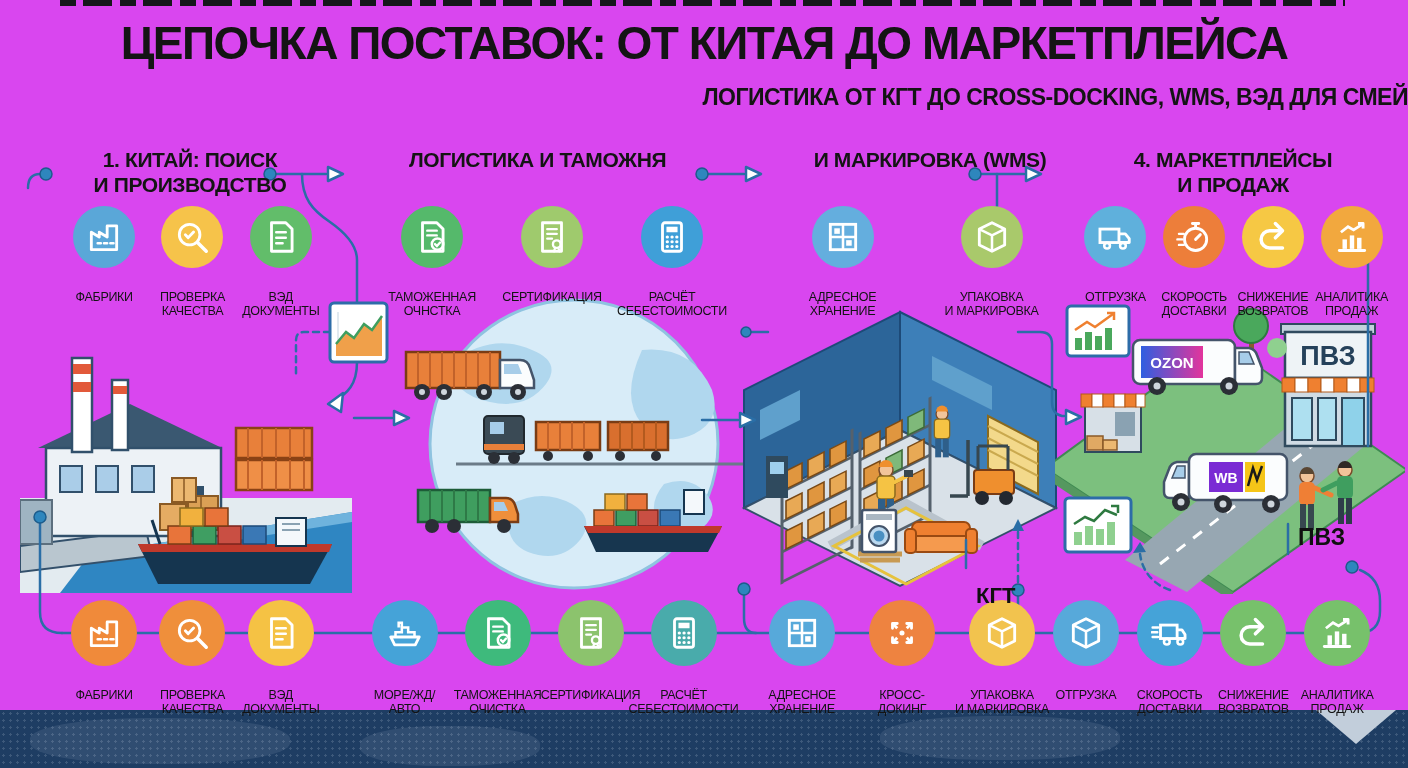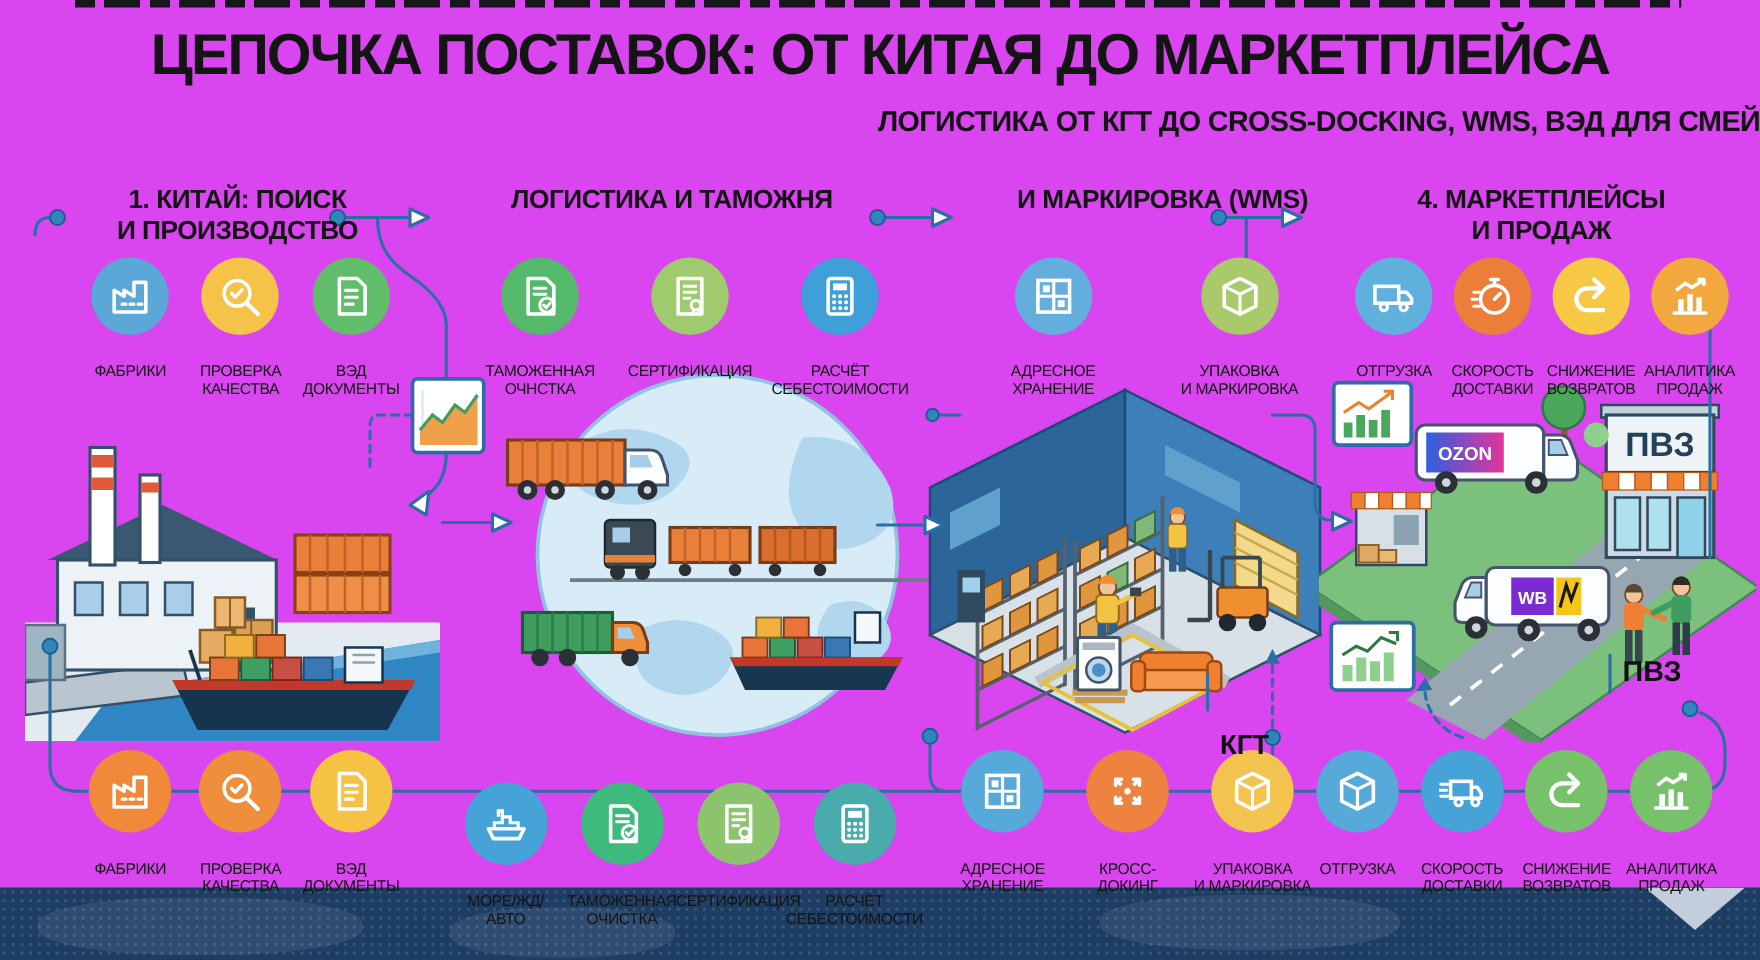--- a/index.html
+++ b/index.html
@@ -222,21 +222,21 @@
         <div class="icon-circle" style="background: rgb(245, 194, 68);">
           <svg viewBox="0 0 24 24">
             <path d="M6 3h9l4 4v14H6z" fill="none" stroke="#fff" stroke-width="1.8" stroke-linejoin="round"></path>
             <path d="M9 9h6M9 12.5h6M9 16h4" stroke="#fff" stroke-width="1.6" stroke-linecap="round"></path>
           </svg>
         </div>
         <div class="icon-label">ВЭД
 ДОКУМЕНТЫ</div>
       </div>
     </div>
-  <div class="icon-row bottom" style="left:358px;top:626px;width:372px;">
+  <div class="icon-row bottom" style="left:358px;top:600px;width:372px;">
       <div class="icon-item">
         <div class="icon-circle" style="background: rgb(69, 163, 216);">
           <svg viewBox="0 0 24 24">
             <path d="M3 14.5h18l-2.5 5h-13z" fill="none" stroke="#fff" stroke-width="1.8" stroke-linejoin="round"></path>
             <path d="M6 14.5v-3h4v-3h4v3h4v3" fill="none" stroke="#fff" stroke-width="1.6"></path>
             <path d="M8 8.5v-3h2v3" fill="none" stroke="#fff" stroke-width="1.6"></path>
           </svg>
         </div>
         <div class="icon-label">МОРЕ/ЖД/
 АВТО</div>

